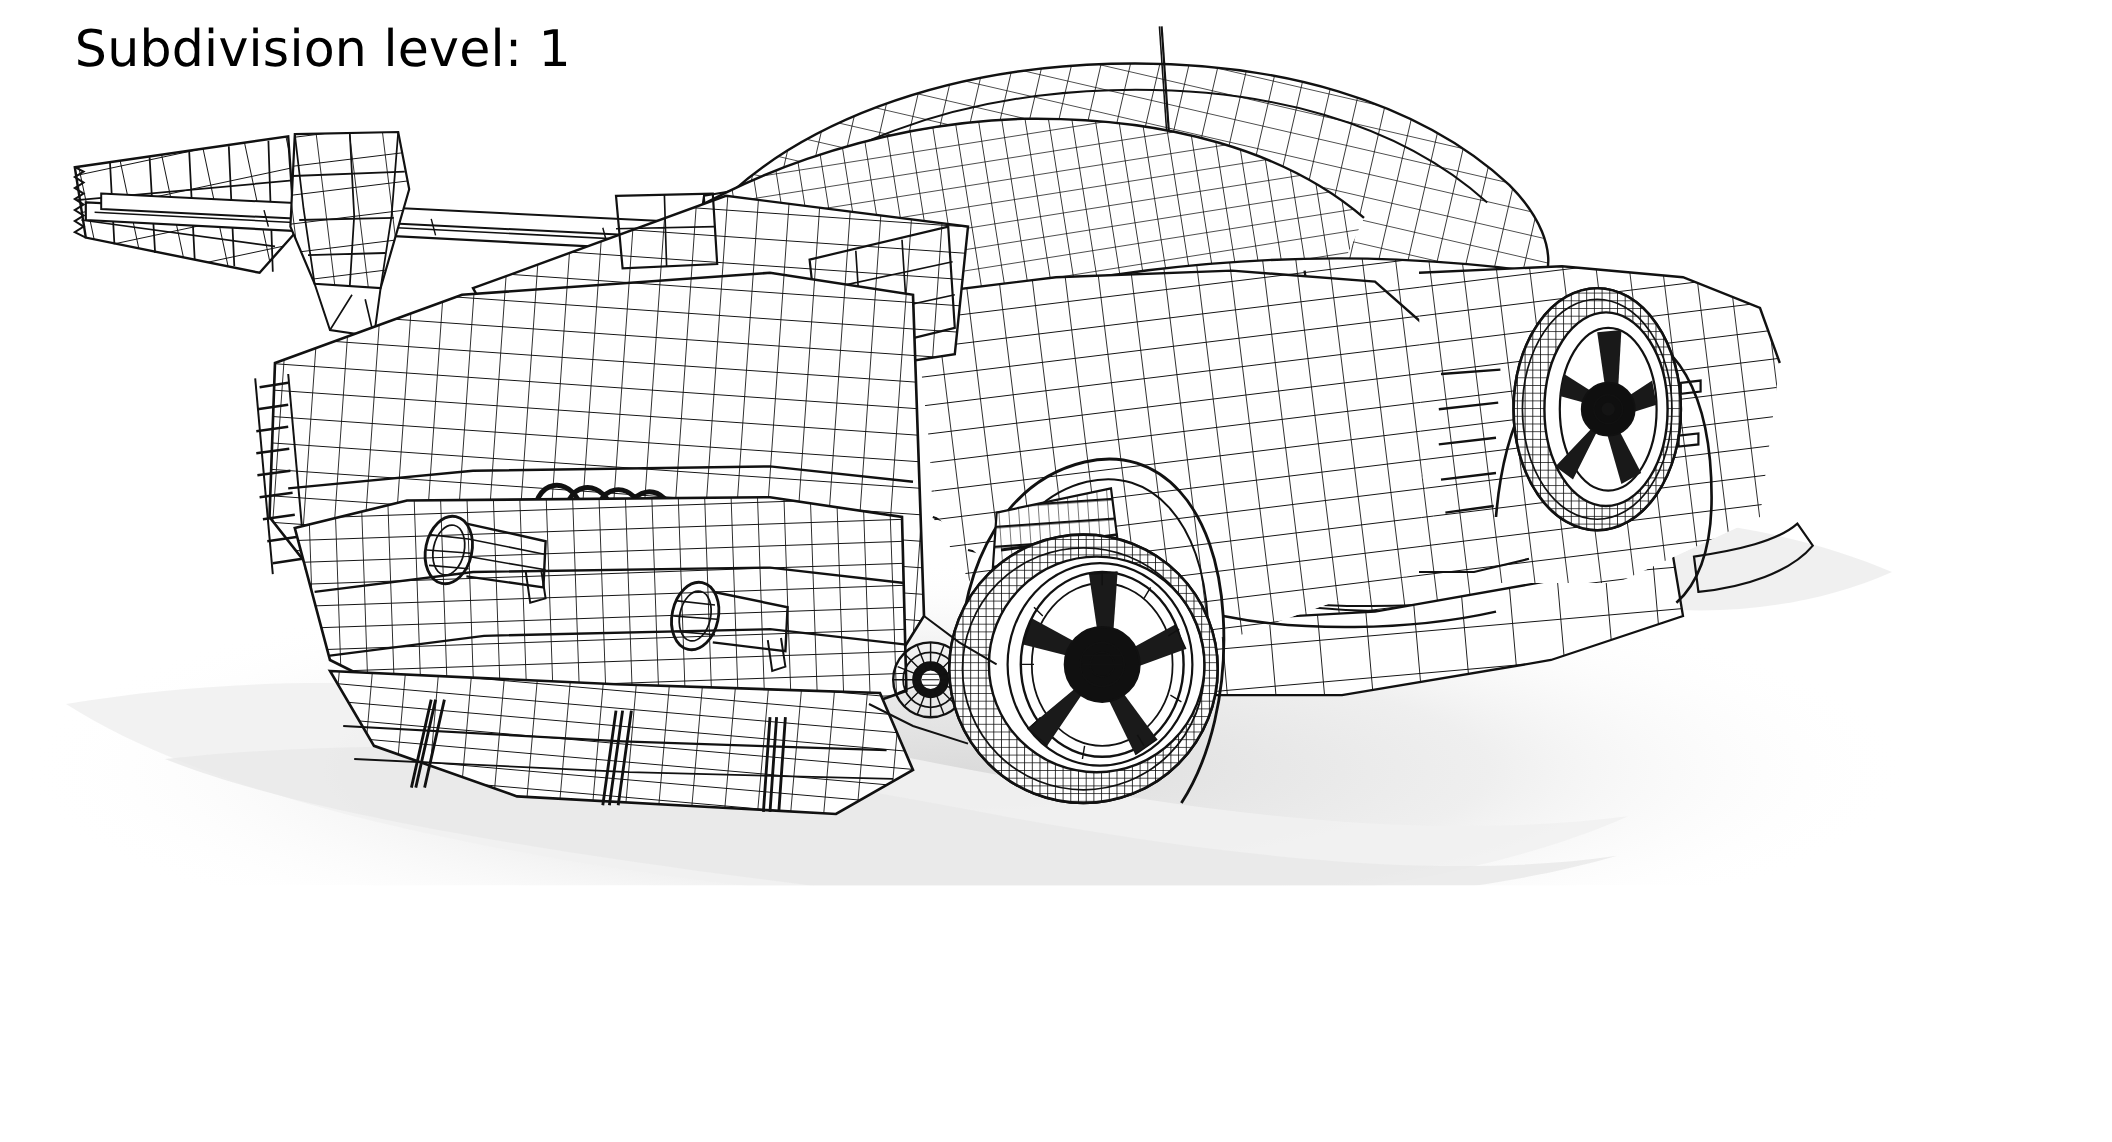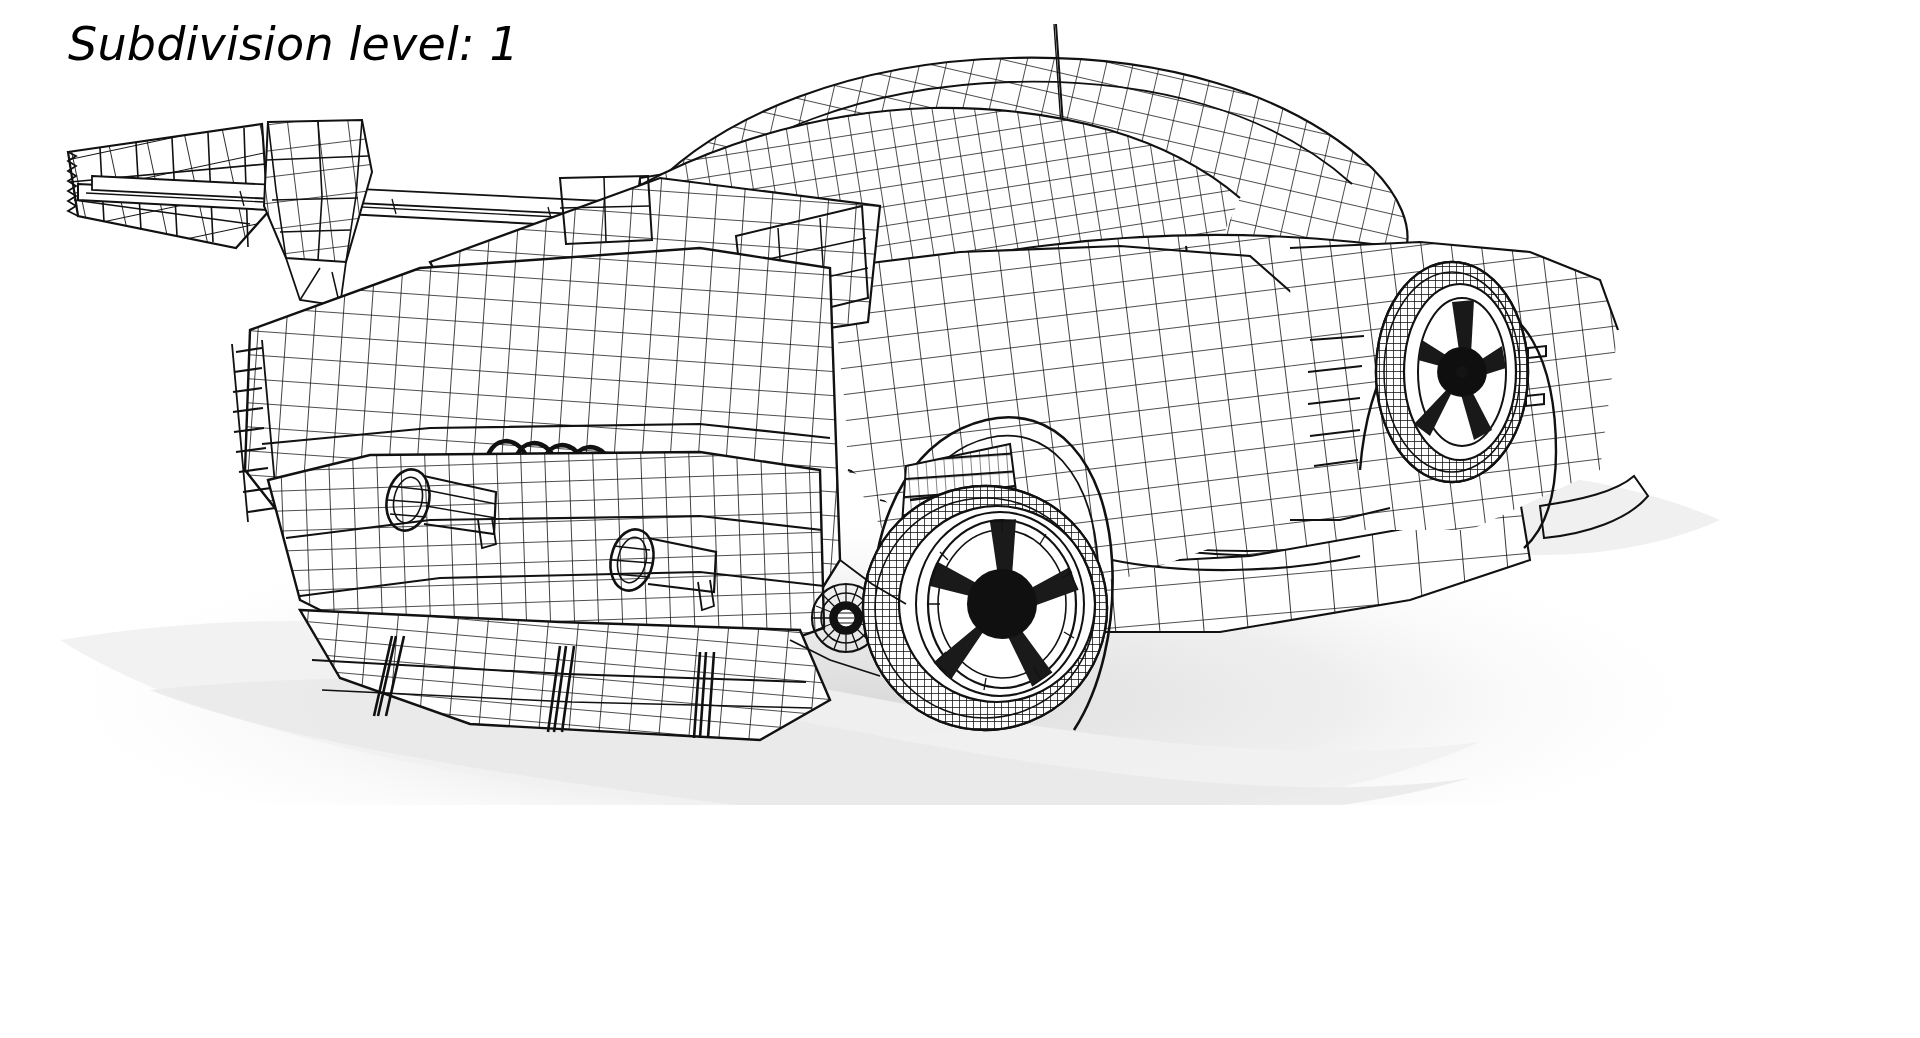--- a/index.html
+++ b/index.html
@@ -10,21 +10,20 @@
   }
   body {
     font-family: "DejaVu Sans", "Liberation Sans", sans-serif;
   }
   #viewport {
     position: relative;
     width: 1920px;
     height: 805px;
     background: #ffffff;
     overflow: hidden;
-    font-style: italic;
   }
   #render-svg {
     position: absolute;
     left: 0;
     top: 0;
     width: 1920px;
     height: 1038px;
     display: block;
   }
   #hud-label {

